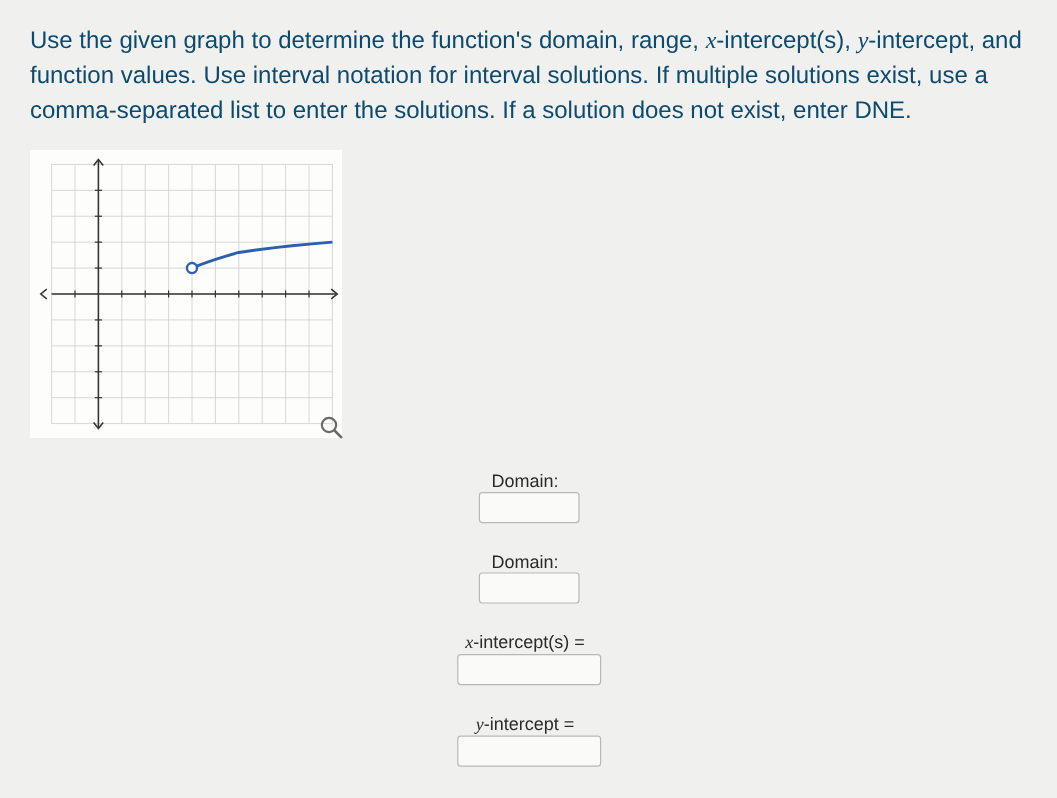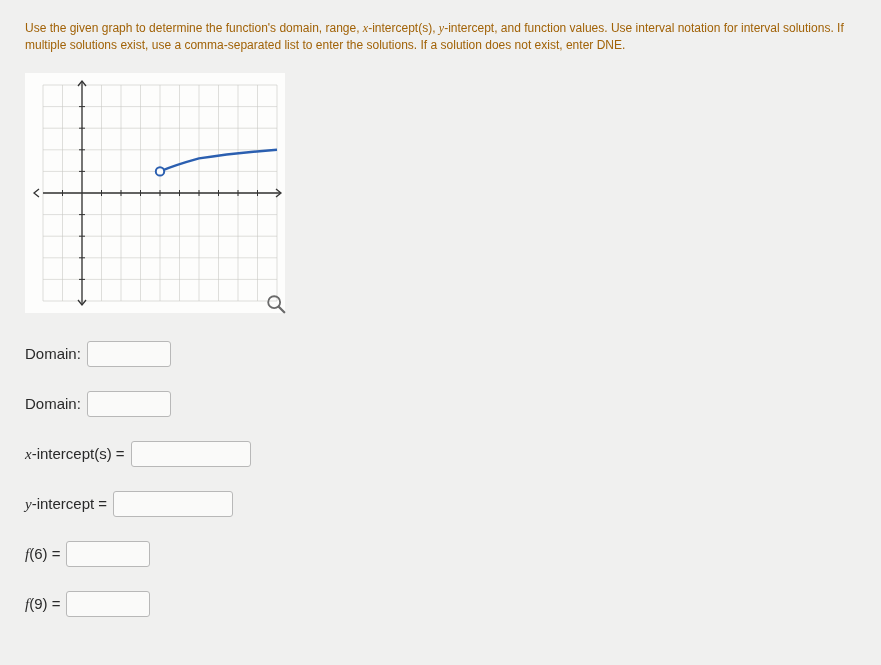--- a/index.html
+++ b/index.html
@@ -4,24 +4,24 @@
   <style>
     * { box-sizing: border-box; margin: 0; padding: 0; }
     body {
       font-family: Arial, sans-serif;
       background: #f0f0ef;
       padding: 20px 25px;
       width: 881px;
       color: #1a1a1a;
     }
     .instructions {
-      font-size: 12px;
+      font-size: 20px;
       line-height: 1.45;
       margin-bottom: 18px;
-      color: #a16207;
+      color: #0c4a6e;
     }
     .italic-var { font-style: italic; font-family: 'Times New Roman', serif; }
     .graph-wrap {
       position: relative;
       width: 260px;
       height: 240px;
       margin-bottom: 28px;
     }
     .graph-area {
       position: absolute;
@@ -35,20 +35,21 @@
       width: 22px;
       height: 22px;
       cursor: pointer;
     }
     .form-row {
       display: flex;
       align-items: center;
       margin-bottom: 24px;
       font-size: 15px;
       color: #2a2a2a;
+      flex-direction: column;
     }
     .form-label { margin-right: 6px; white-space: nowrap; }
     .input-box {
       border: 1px solid #b8b8b8;
       border-radius: 3px;
       background: #fafaf9;
       height: 26px;
       width: 84px;
       padding: 2px 6px;
       font-size: 14px;

